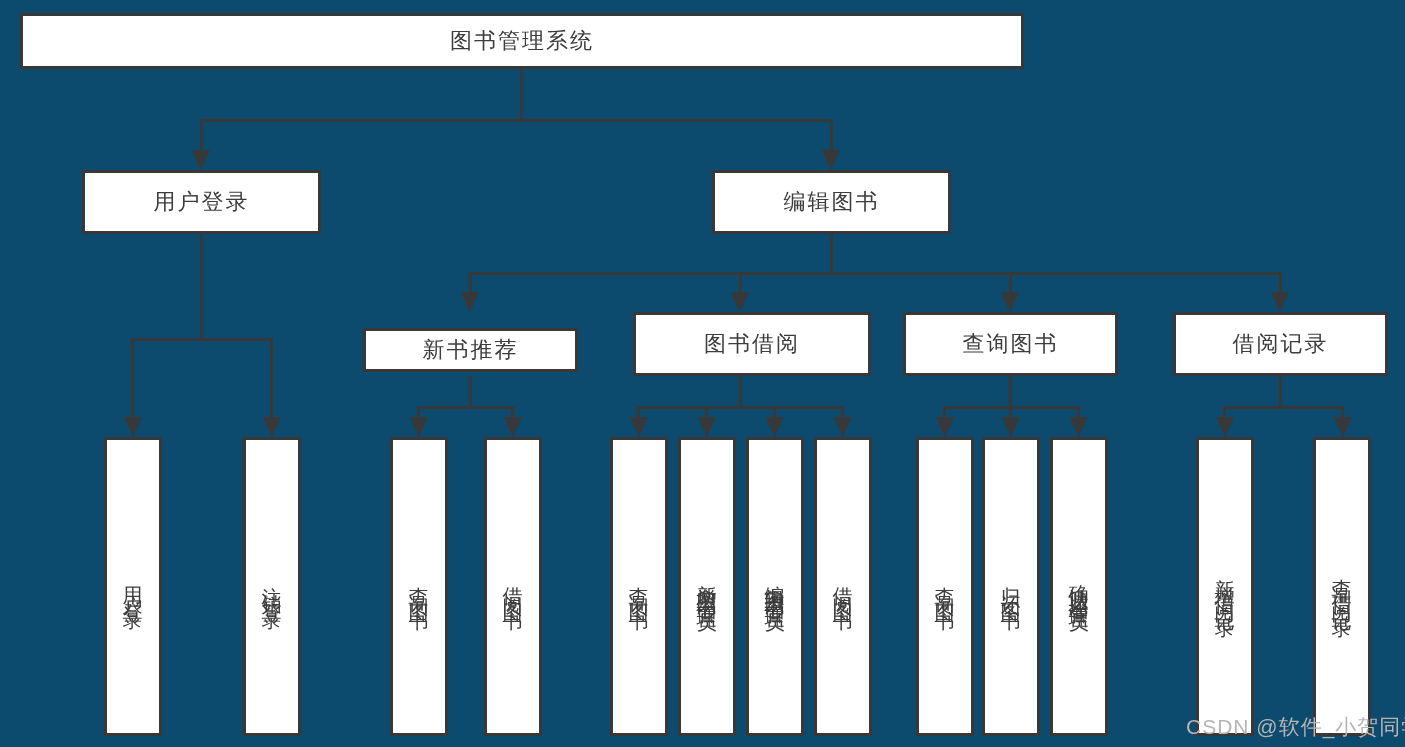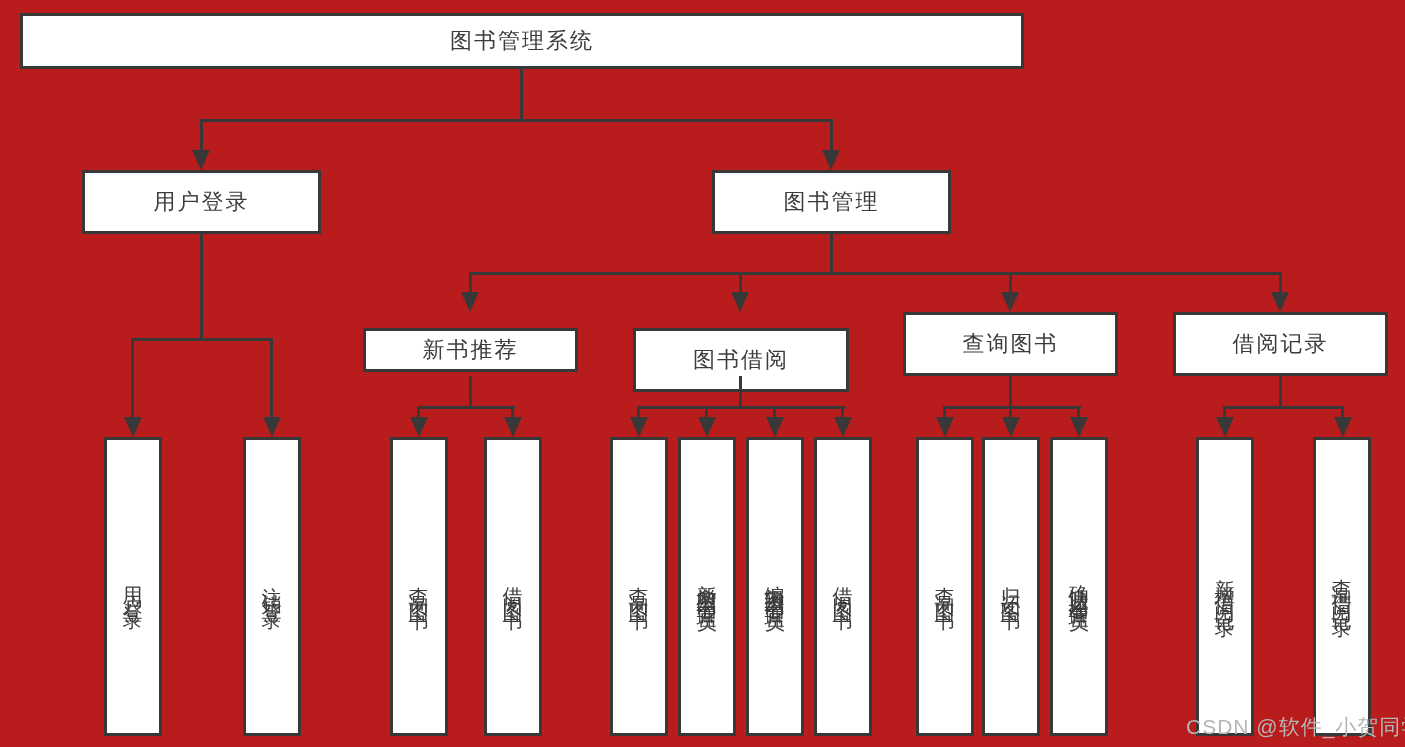--- a/index.html
+++ b/index.html
@@ -1,19 +1,19 @@
 <!DOCTYPE html>
 <html><head>
 <meta charset="utf-8">
 <style>
   html,body{margin:0;padding:0;background:#ffffff;}
   .canvas{
     position:relative;
     width:1405px;height:747px;
-    background:#b91c1c;
+    background:#0c4a6e;
     font-family:"Liberation Sans","DejaVu Sans",sans-serif;
     overflow:hidden;
     text-align:center;
   }
   .node{
     position:absolute;
     background:#ffffff;
     border:3px solid #383838;
     box-sizing:border-box;
     display:flex;align-items:center;justify-content:center;
@@ -67,28 +67,28 @@
 
   <div class="node node--branch" style="left:20px;top:13px;width:1004px;height:56px;">
     <span>图书管理系统</span>
   </div>
 
   <div class="node node--branch" style="left:82px;top:170px;width:239px;height:64px;">
     <span>用户登录</span>
   </div>
 
   <div class="node node--branch" style="left:712px;top:170px;width:239px;height:64px;">
-    <span>图书管理</span>
+    <span>编辑图书</span>
   </div>
 
   <div class="node node--branch" style="left:363px;top:328px;width:215px;height:44px;">
     <span>新书推荐</span>
   </div>
 
-  <div class="node node--branch" style="left:633px;top:328px;width:216px;height:64px;">
+  <div class="node node--branch" style="left:633px;top:312px;width:238px;height:64px;">
     <span>图书借阅</span>
   </div>
 
   <div class="node node--branch" style="left:903px;top:312px;width:215px;height:64px;">
     <span>查询图书</span>
   </div>
 
   <div class="node node--branch" style="left:1173px;top:312px;width:215px;height:64px;">
     <span>借阅记录</span>
   </div>

